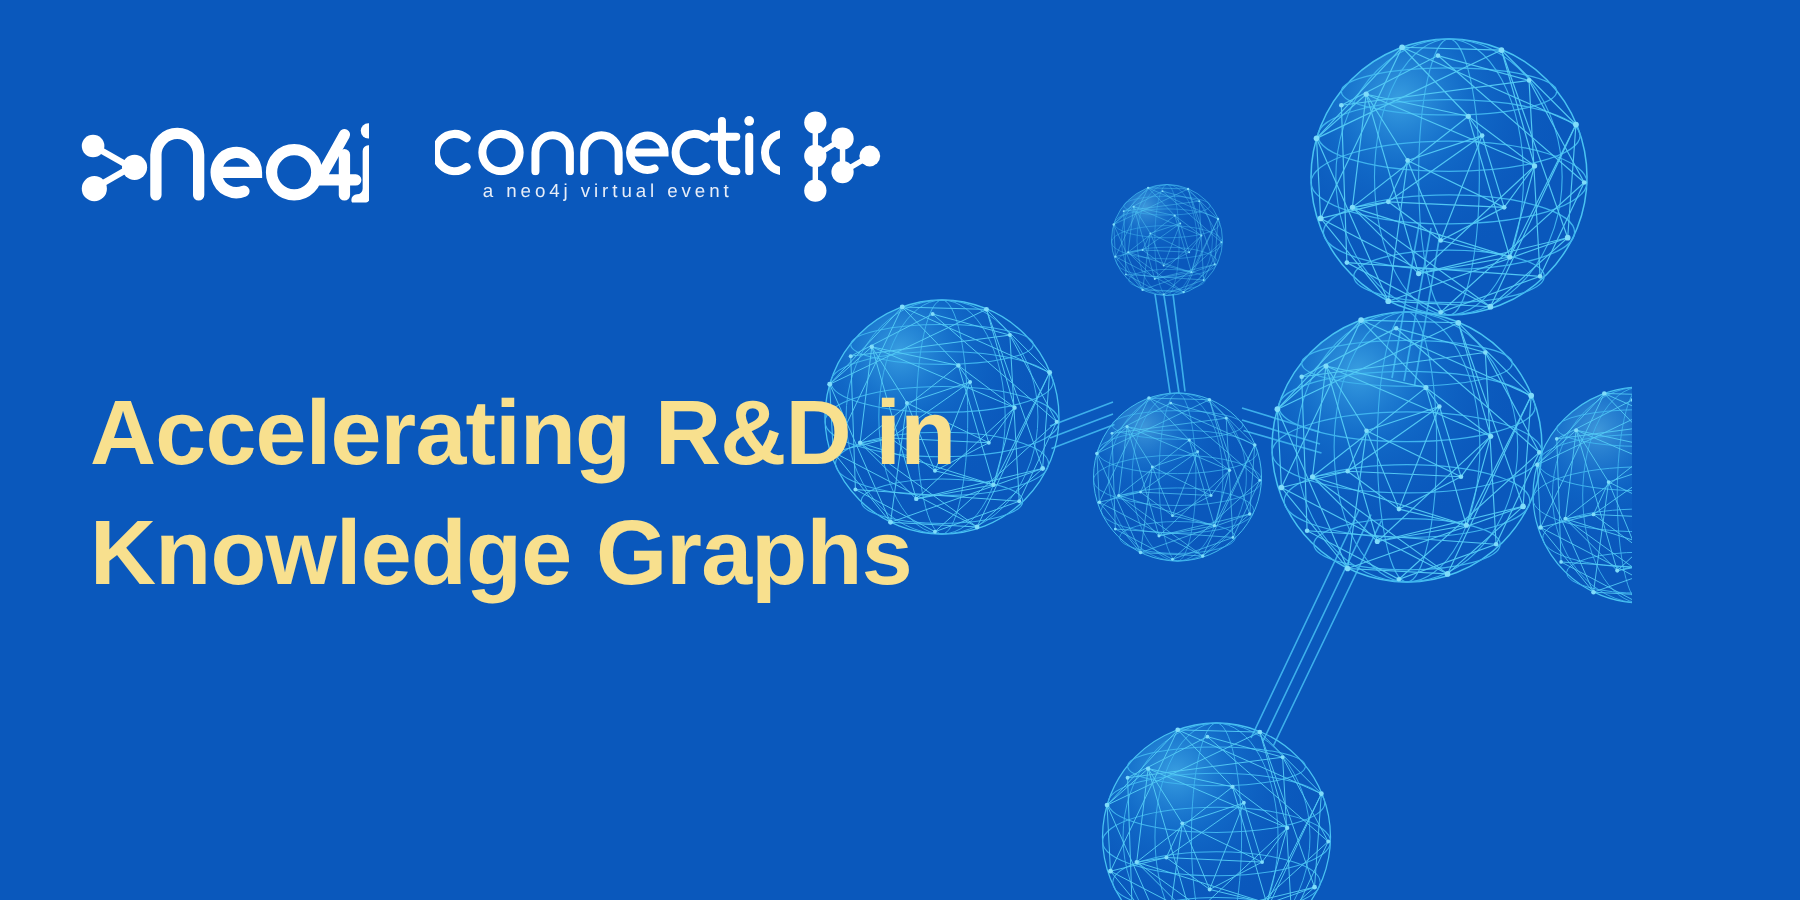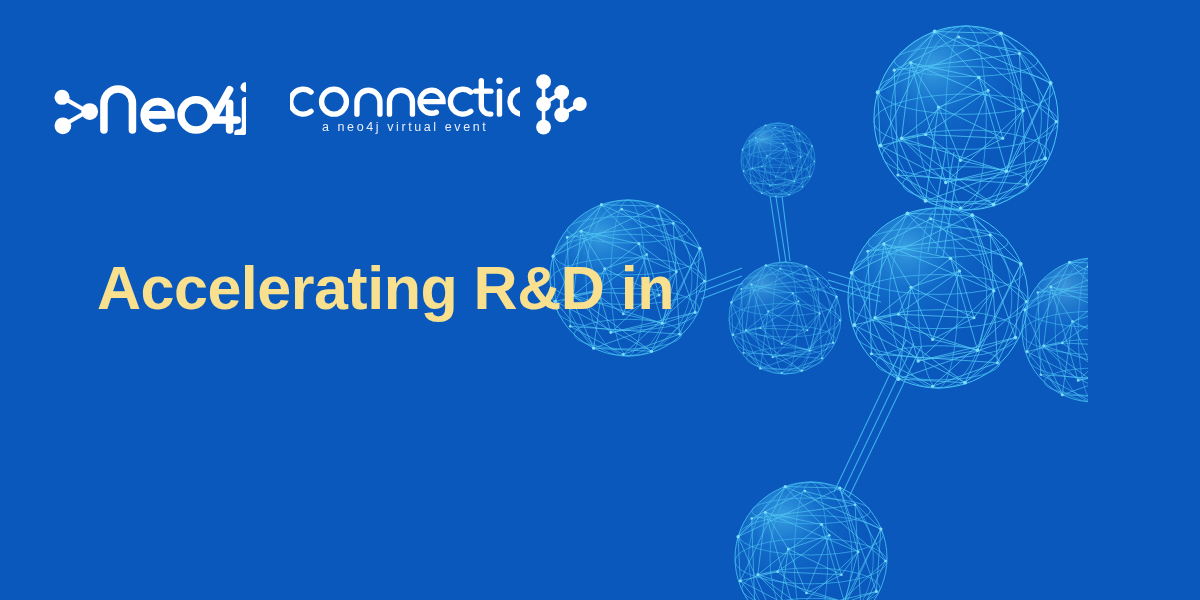--- a/index.html
+++ b/index.html
@@ -77,21 +77,21 @@
     position:absolute;
     left:60px;
     top:248px;
     width:660px;
     color:#f8e08e;
     font-size:61px;
     line-height:80px;
     font-weight:700;
     letter-spacing:-0.5px;
   }
-  .headline-line { display:block; white-space:nowrap;margin-left:37px; }
+  .headline-line { display:block; white-space:nowrap; }
 </style>
 </head>
 <body>
 
 <div class="slide">
 
   <div class="molecule-art">
     <svg viewBox="0 0 560 600" xmlns="http://www.w3.org/2000/svg" aria-hidden="true">
       <defs>
         <radialGradient id="sheenA" cx="32%" cy="22%" r="62%">
@@ -299,15 +299,16 @@
             <circle cx="36" cy="53" r="9"></circle>
             <circle cx="58" cy="40" r="8.4"></circle>
           </g>
         </svg>
       </div>
     </div>
   </div>
 
   <h1 class="headline">
     <span class="headline-line">Accelerating R&amp;D in</span>
+    <span class="headline-line">Knowledge Graphs</span>
   </h1>
 
 </div>
 
 </body></html>

